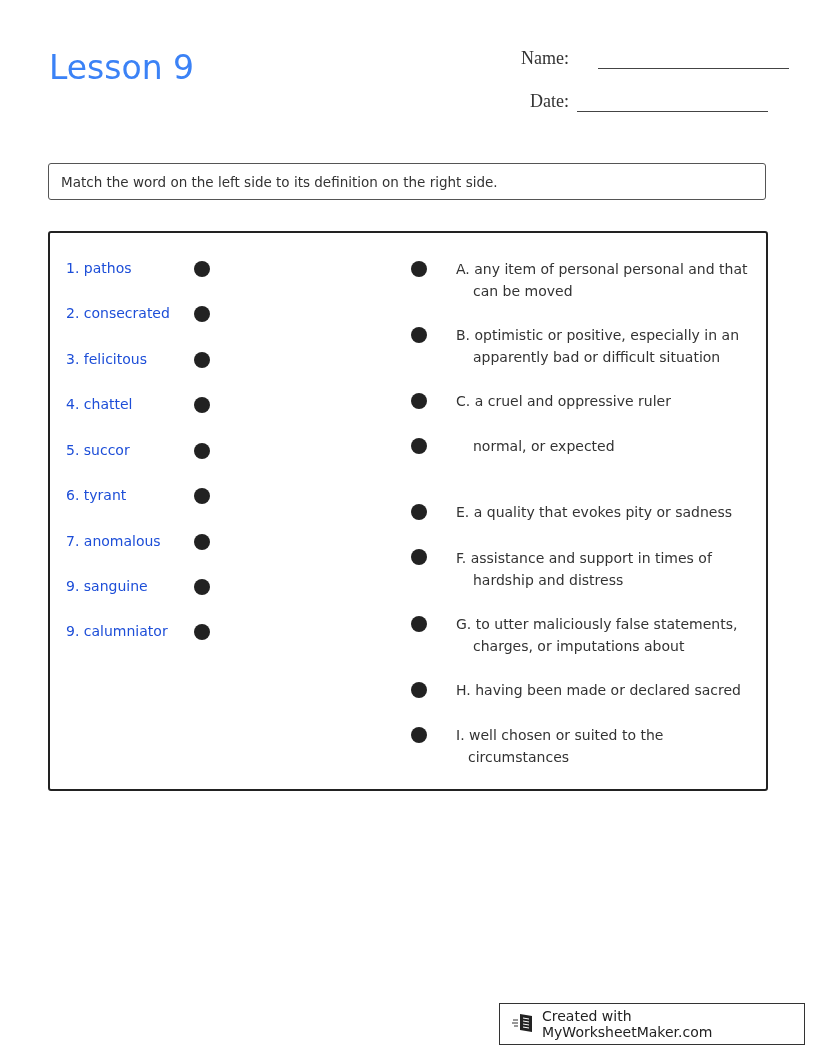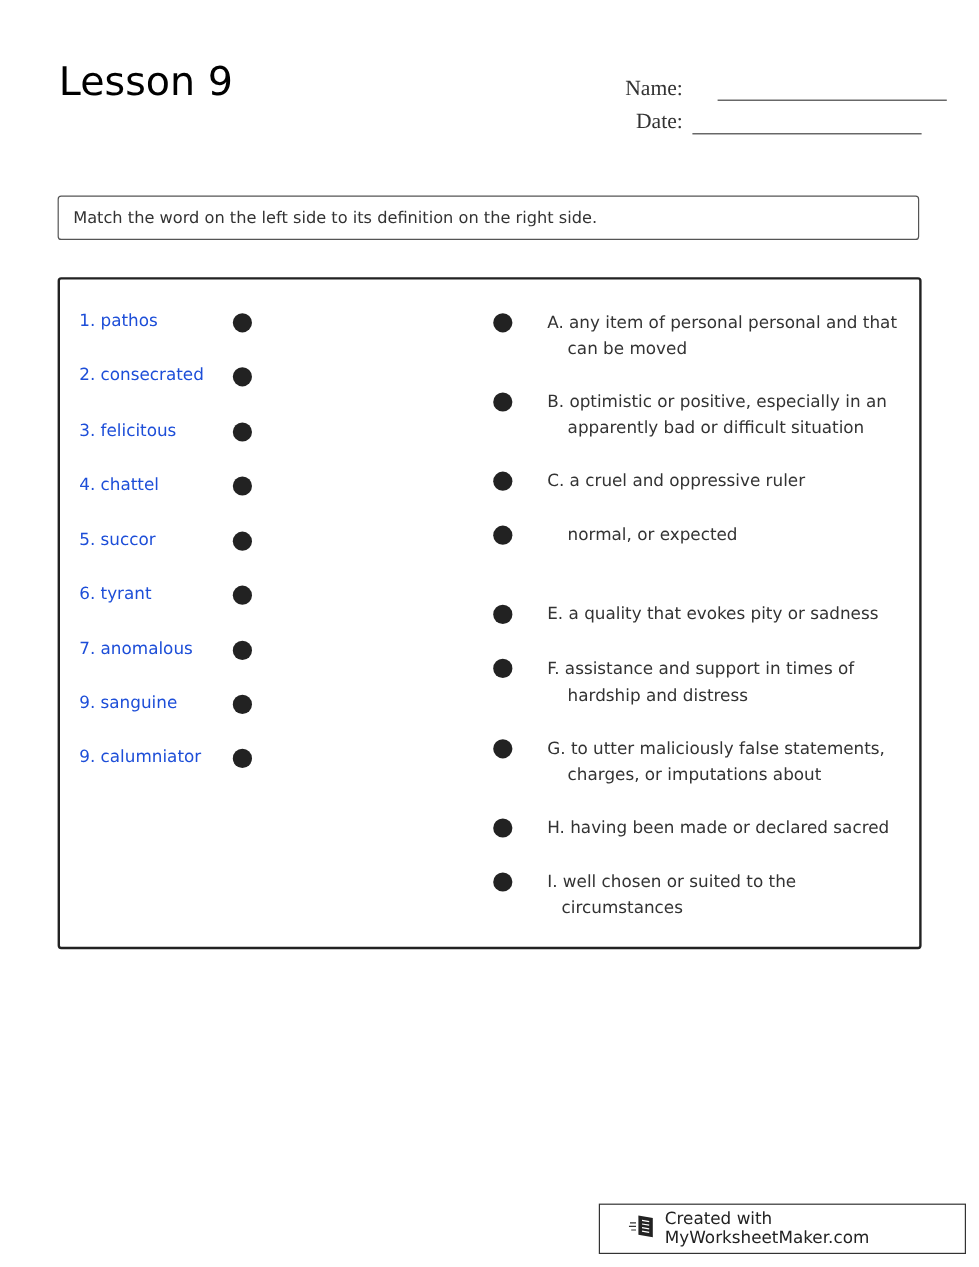--- a/index.html
+++ b/index.html
@@ -1,29 +1,29 @@
 <!DOCTYPE html>
 <html><head>
   <meta charset="utf-8">
   <style>
     html, body { margin: 0; padding: 0; background: #ffffff; }
     body { width: 816px; height: 1056px; position: relative; overflow: hidden; color: #222; font-family: "DejaVu Sans", sans-serif; }
-    .title { position: absolute; left: 49px; top: 48px; font-size: 33px; font-weight: normal; color: #000000; letter-spacing: 0px; }
+    .title { position: absolute; left: 49px; top: 48px; font-size: 33px; font-weight: normal; color: #3b82f6; letter-spacing: 0px; }
     .field-row { position: absolute; display: flex; align-items: flex-end; font-family: "Liberation Serif", serif; font-size: 18px; color: #333; }
     .field-row .label { text-align: right; width: 80px; margin-right: 8px; }
     .field-row .line { width: 191px; border-bottom: 1.5px solid #444; height: 18px; }
-    .name-row { left: 489px; top: 63px; gap: 21px; }
+    .name-row { left: 489px; top: 48px; gap: 21px; }
     .date-row { left: 489px; top: 91px; }
     .instr { position: absolute; left: 48px; top: 163px; width: 718px; height: 37px; border: 1.5px solid #555; border-radius: 3px; box-sizing: border-box; padding: 0 12px; display: flex; align-items: center; font-size: 13.5px; color: #333; }
     .matchbox { position: absolute; left: 48px; top: 231px; width: 720px; height: 560px; border: 2px solid #222; border-radius: 3px; box-sizing: border-box; }
     .word { position: absolute; left: 66px; font-size: 14px; color: #1d4ed8; }
     .dot { position: absolute; width: 16px; height: 16px; border-radius: 50%; background: #222; }
     .def { position: absolute; left: 456px; width: 300px; font-size: 14px; color: #333; line-height: 22px; }
     .def .cont { padding-left: 17px; display: block; }
-    .footer { position: absolute; left: 499px; top: 1003px; width: 306px; height: 42px; border: 1.5px solid #333; box-sizing: border-box; display: flex; align-items: center; padding-left: 24px; font-size: 14px; color: #222; }
+    .footer { position: absolute; left: 499px; top: 1003px; width: 306px; height: 42px; border: 1.5px solid #333; box-sizing: border-box; display: flex; align-items: center; padding-left: 12px; font-size: 14px; color: #222; }
     .footer svg { margin-right: 6px; }
   </style>
 </head>
 <body>
 
 <div class="title">Lesson 9</div>
 
 <div class="field-row name-row">
   <span class="label">Name:</span>
   <span class="line"></span>

